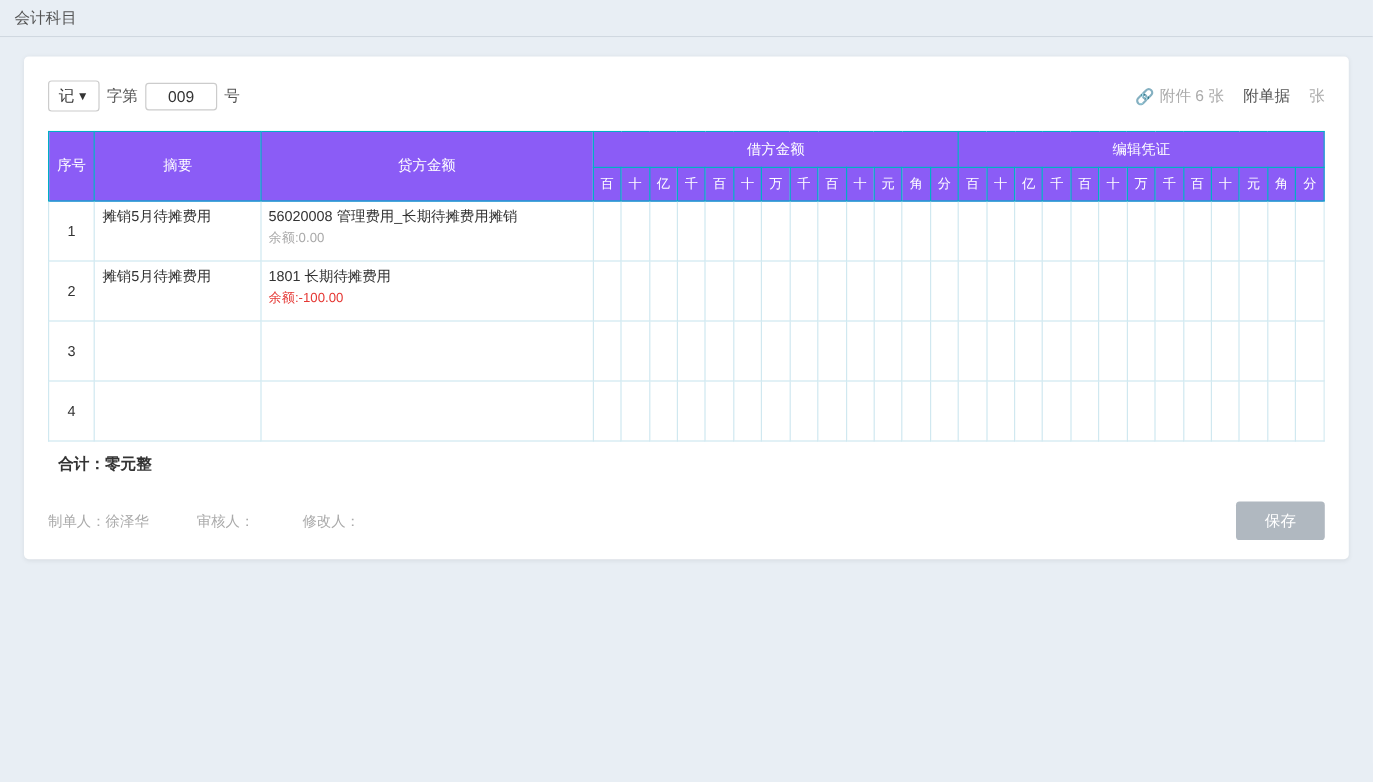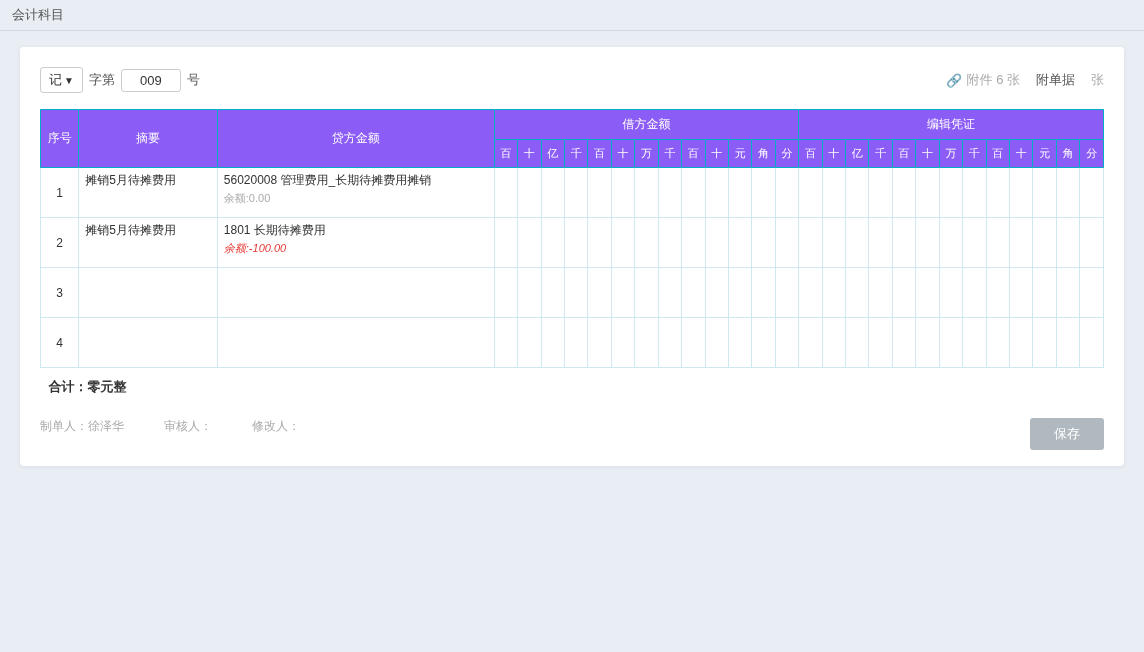--- a/index.html
+++ b/index.html
@@ -154,34 +154,34 @@
       padding: 4px 2px;
       font-size: 12px;
     }
     .balance-text {
       color: #aaa;
       font-size: 11px;
       margin-top: 2px;
     }
     .balance-text.negative {
       color: #e53935;
-      font-style: italic;
     }
     .save-btn {
       background: #b0b8c0;
       color: #fff;
       border: none;
       border-radius: 3px;
       padding: 7px 24px;
       font-size: 13px;
       cursor: pointer;
       float: right;
     }
     .footer-area {
       display: flex;
+      align-items: center;
       justify-content: space-between;
       margin-top: 8px;
       padding-top: 4px;
     }
     .footer-labels {
       display: flex;
       gap: 40px;
       color: #aaa;
       font-size: 12px;
     }

